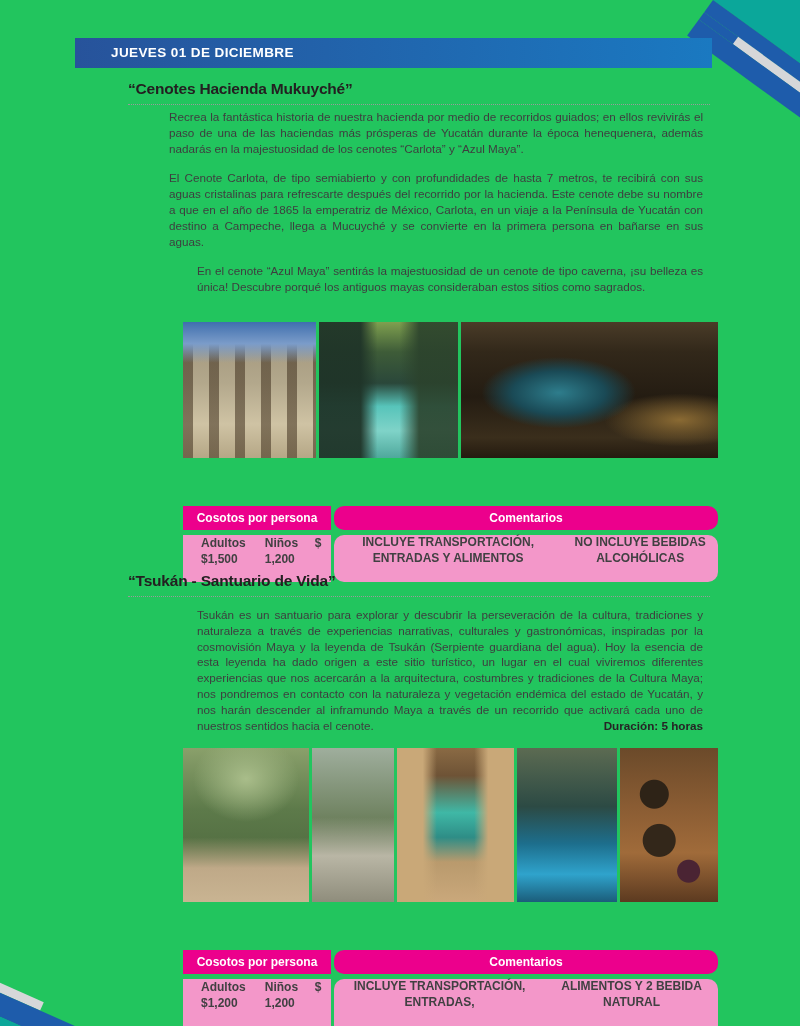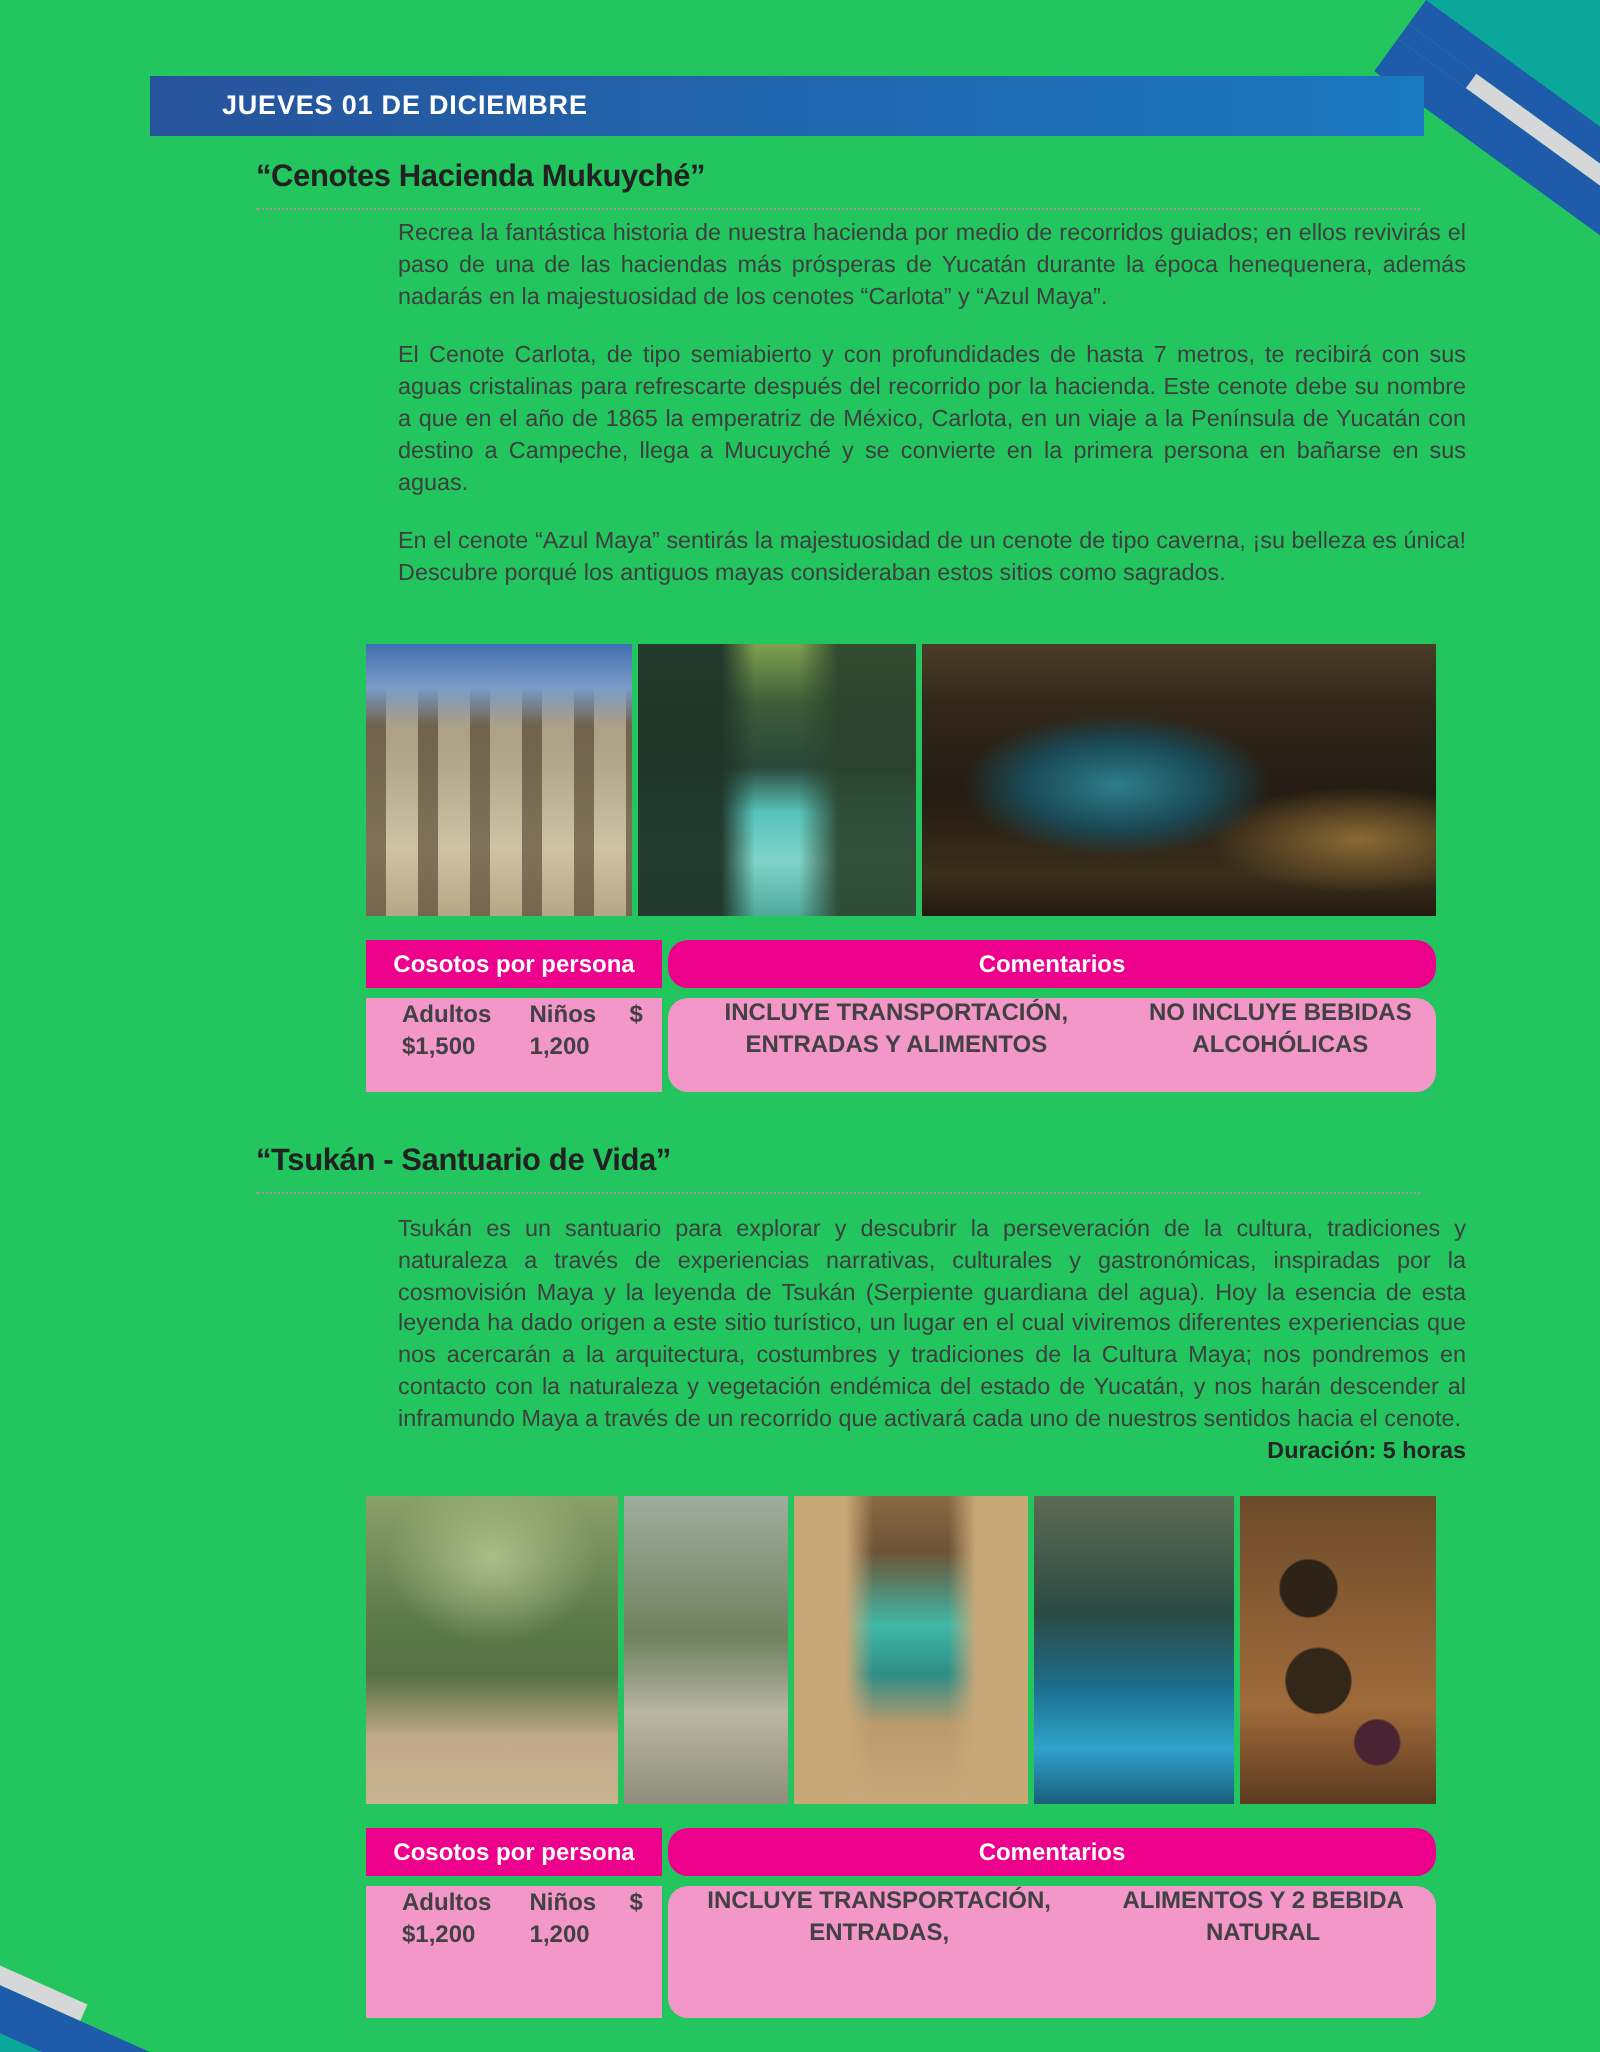--- a/index.html
+++ b/index.html
@@ -27,26 +27,26 @@
     color:#ffffff;font-weight:bold;font-size:13.5px;letter-spacing:.4px;
     line-height:30px;padding-left:36px;box-sizing:border-box;}
 
   
   .sec-title{position:absolute;left:128px;width:582px;font-size:15.5px;font-weight:bold;
     color:#232021;letter-spacing:-.2px;padding-bottom:6px;border-bottom:1px dotted #9a9a9a;}
   .sec-title.t1{top:80px;}
   .sec-title.t2{top:572px;}
 
   
-  .textblock{position:absolute;left:199px;width:534px;font-size:11.7px;line-height:15.8px;
+  .textblock{position:absolute;left:169px;width:534px;font-size:11.7px;line-height:15.8px;
     color:#3E3E3F;text-align:justify;}
   .textblock.b1{top:109px;}
   .textblock.b2{top:607px;}
   .textblock p{margin:0 0 14px 0;}
-  .textblock p:last-child{margin-bottom:0;}
+  .textblock p:last-child{margin-bottom:0;margin-left:28px;}
   .dur-line{font-weight:bold;color:#262425;text-align:right;margin-top:1px;}
   .dur-inline{float:right;font-weight:bold;color:#262425;}
 
   
   .gallery{position:absolute;left:183px;width:535px;display:flex;gap:3px;}
   .gal1{top:322px;height:136px;}
   .gal2{top:748px;height:154px;}
   .ph{height:100%;flex:0 0 auto;}
   
   .ph-ruins{width:133px;background:
@@ -77,21 +77,21 @@
     radial-gradient(circle 16px at 35% 30%,#2e2317 0 14px,rgba(0,0,0,0) 15px),
     radial-gradient(circle 18px at 40% 60%,#33271a 0 16px,rgba(0,0,0,0) 17px),
     radial-gradient(circle 13px at 70% 80%,#4a2433 0 11px,rgba(0,0,0,0) 12px),
     linear-gradient(180deg,#6b4a2a 0%,#8a5c33 38%,#a06b3a 68%,#5c3a20 100%);}
 
   
   .ptable{position:absolute;left:183px;width:535px;}
   .ptable.pt1{top:470px;}
   .ptable.pt2{top:914px;}
   .trow{display:flex;gap:3px;}
-  .thead{height:24px;margin-bottom:5px;}
+  .thead{height:24px;margin-bottom:5px;margin-top:36px;}
   .thead .cell{background:#EC008C;color:#ffffff;font-weight:bold;font-size:12px;
     display:flex;align-items:center;justify-content:center;}
   .tbodyr .cell{background:#F397C9;color:#414042;font-weight:bold;font-size:12px;}
   .c1{width:148px;flex:0 0 148px;box-sizing:border-box;}
   .c2{flex:1 1 auto;box-sizing:border-box;border-radius:10px;}
   .pt1 .tbodyr{height:47px;}
   .pt2 .tbodyr{height:66px;}
   .prices{display:flex;flex-direction:row;justify-content:center;padding-left:18px;line-height:16px;}
   .price-row .plabel{display:inline-block;width:50px;}
   .comments{display:flex;justify-content:center;text-align:center;

